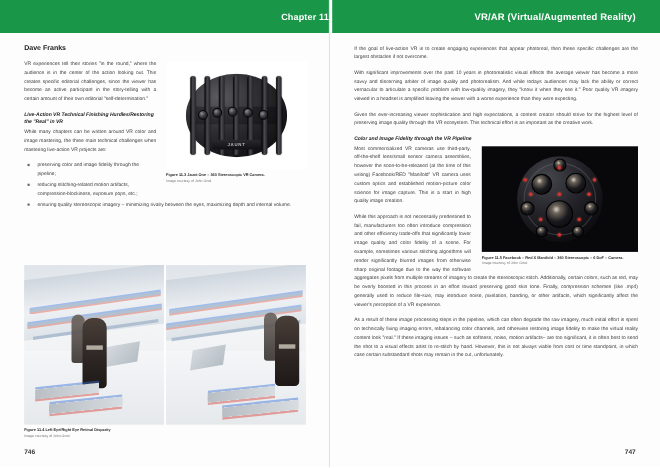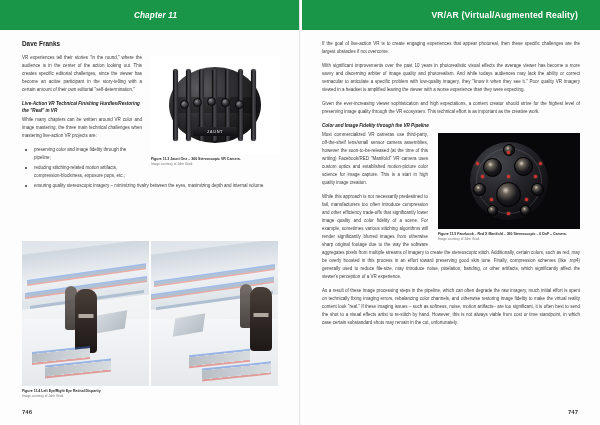--- a/index.html
+++ b/index.html
@@ -23,21 +23,21 @@
   }
   .page-left  { border-right: 1px solid #e2e2e2; }
 
   
   .header {
     height: 30px;
     background: #1a9649;
     display: flex; align-items: center;
     flex: none;
   }
-  .header-left  { justify-content: center; padding-left: 12px; font-style: italic; }
+  .header-left  { justify-content: flex-end; padding-left: 12px; }
   .header-right { justify-content: flex-end;  padding-right: 22px; }
   .header-title {
     color: #ffffff;
     font-size: 8.2px;
     font-weight: bold;
     letter-spacing: .15px;
   }
   .header-right .header-title { font-size: 8.6px; }
   .hdr-divider {
     position: absolute;

